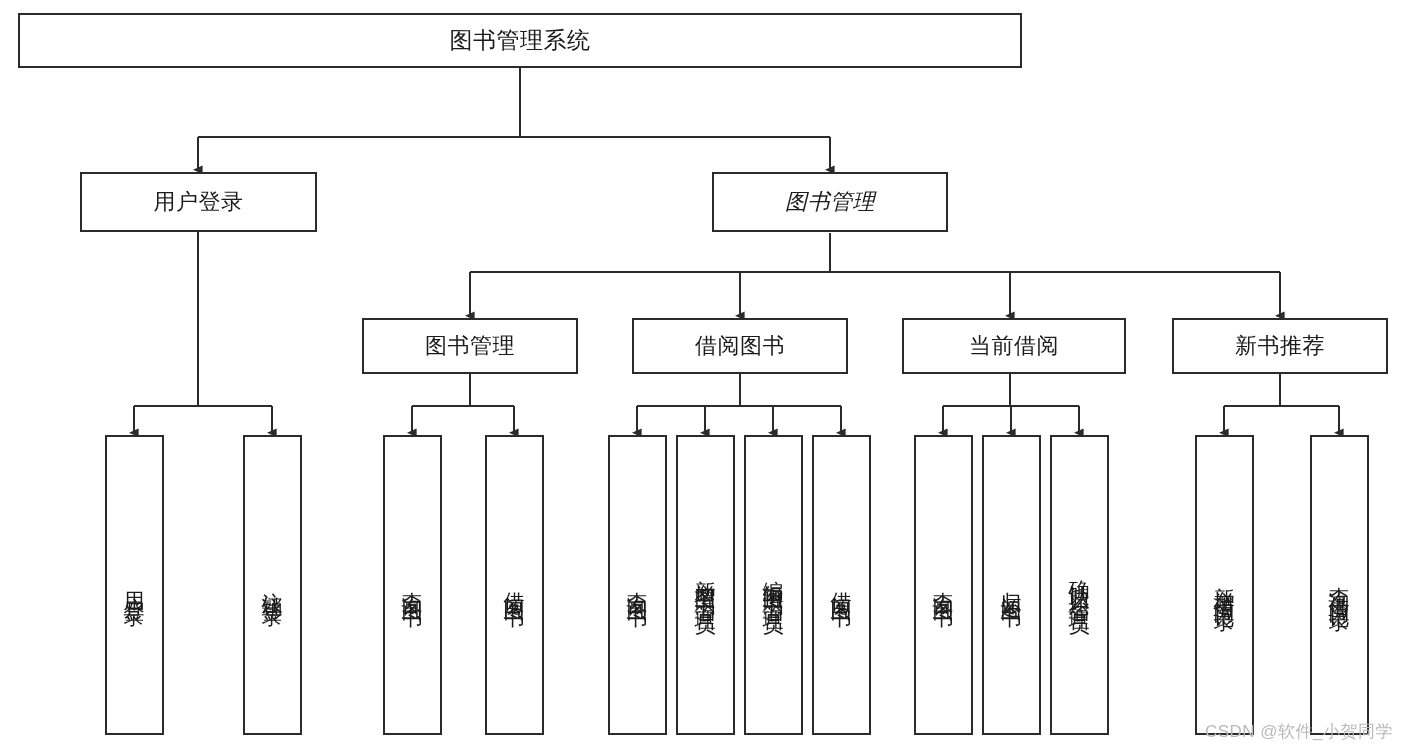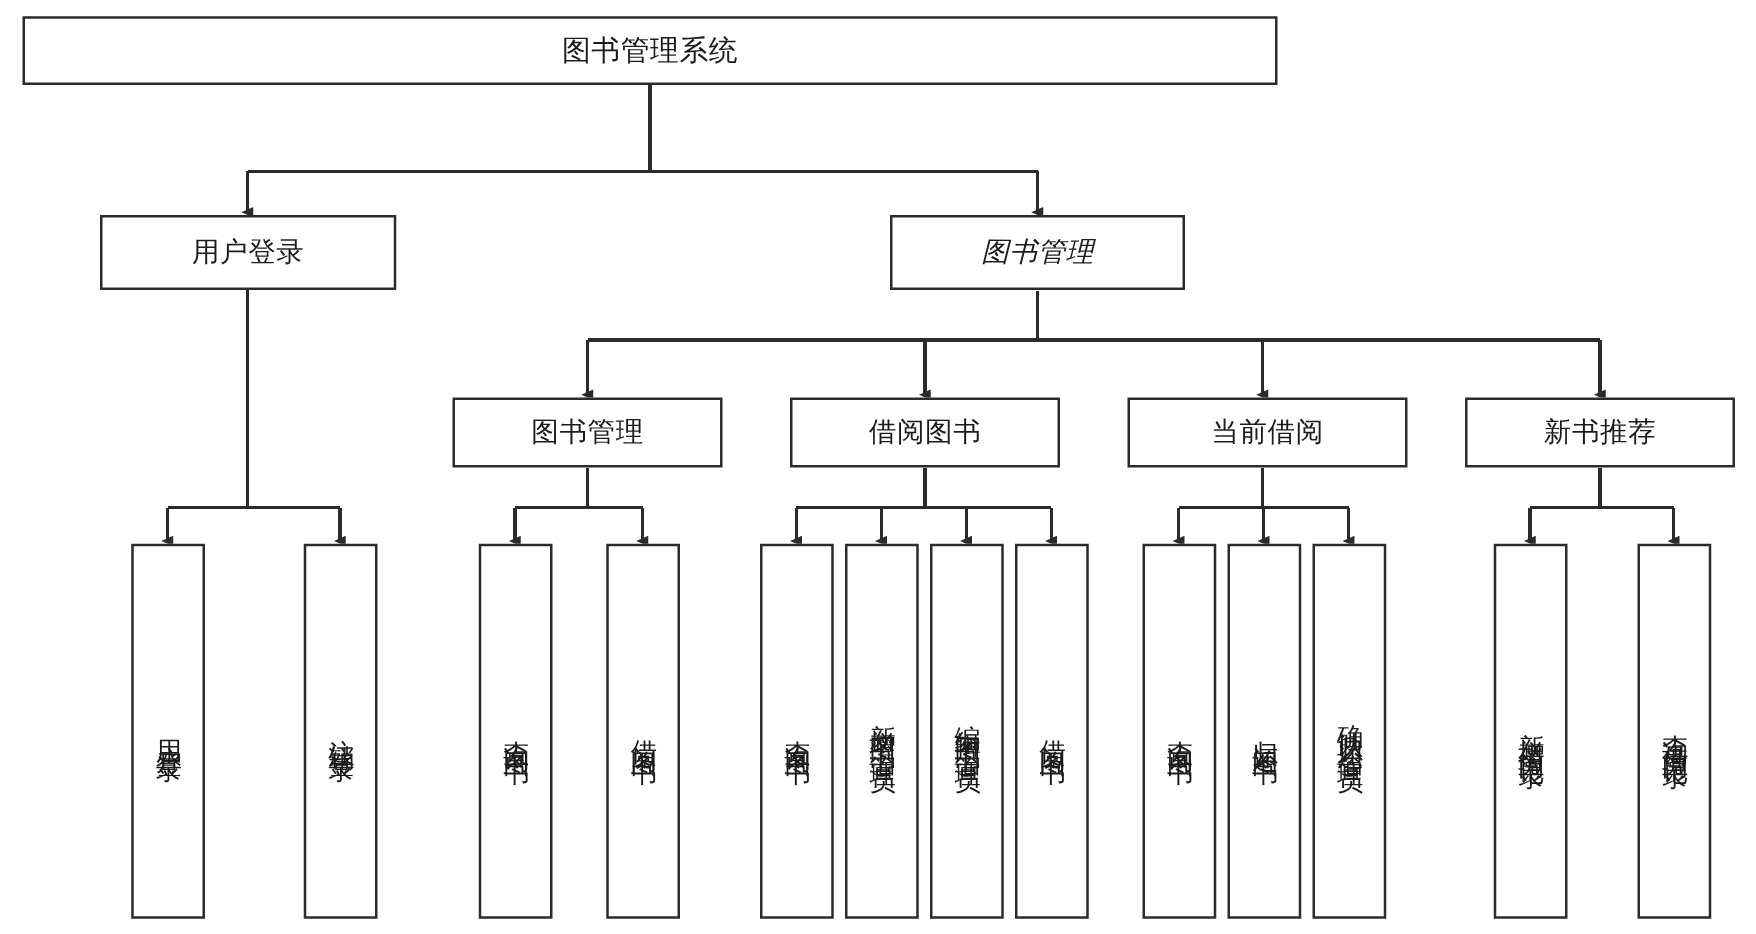--- a/index.html
+++ b/index.html
@@ -195,14 +195,15 @@
     <span class="node-label">确认归还（管理员）</span>
   </div>
 
   <div class="node vert" style="left:1195px; top:435px; width:59px; height:300px;">
     <span class="node-label">新增借阅记录</span>
   </div>
   <div class="node vert" style="left:1310px; top:435px; width:59px; height:300px;">
     <span class="node-label">查询借阅记录</span>
   </div>
 
+  <div class="watermark">CSDN @软件_小贺同学</div>
 
 </div>
 
 </body></html>

